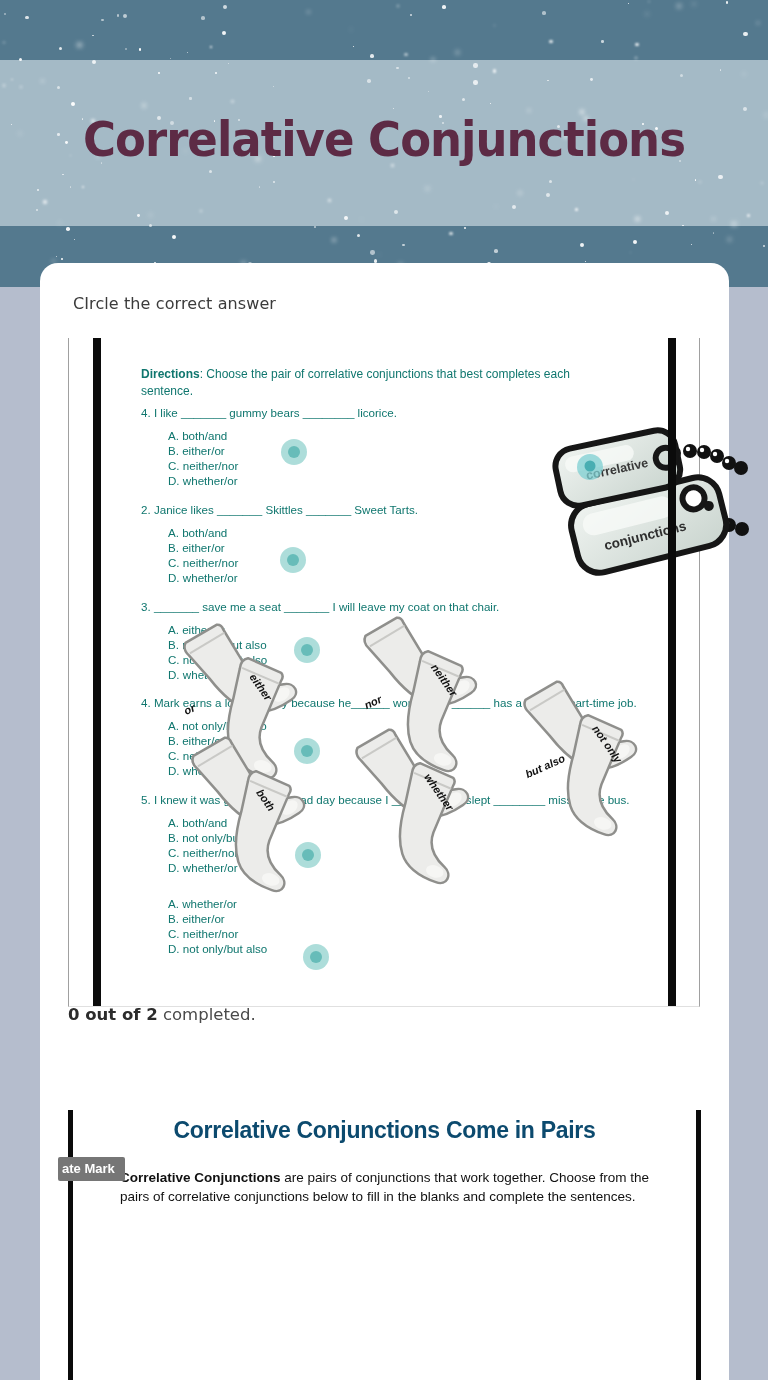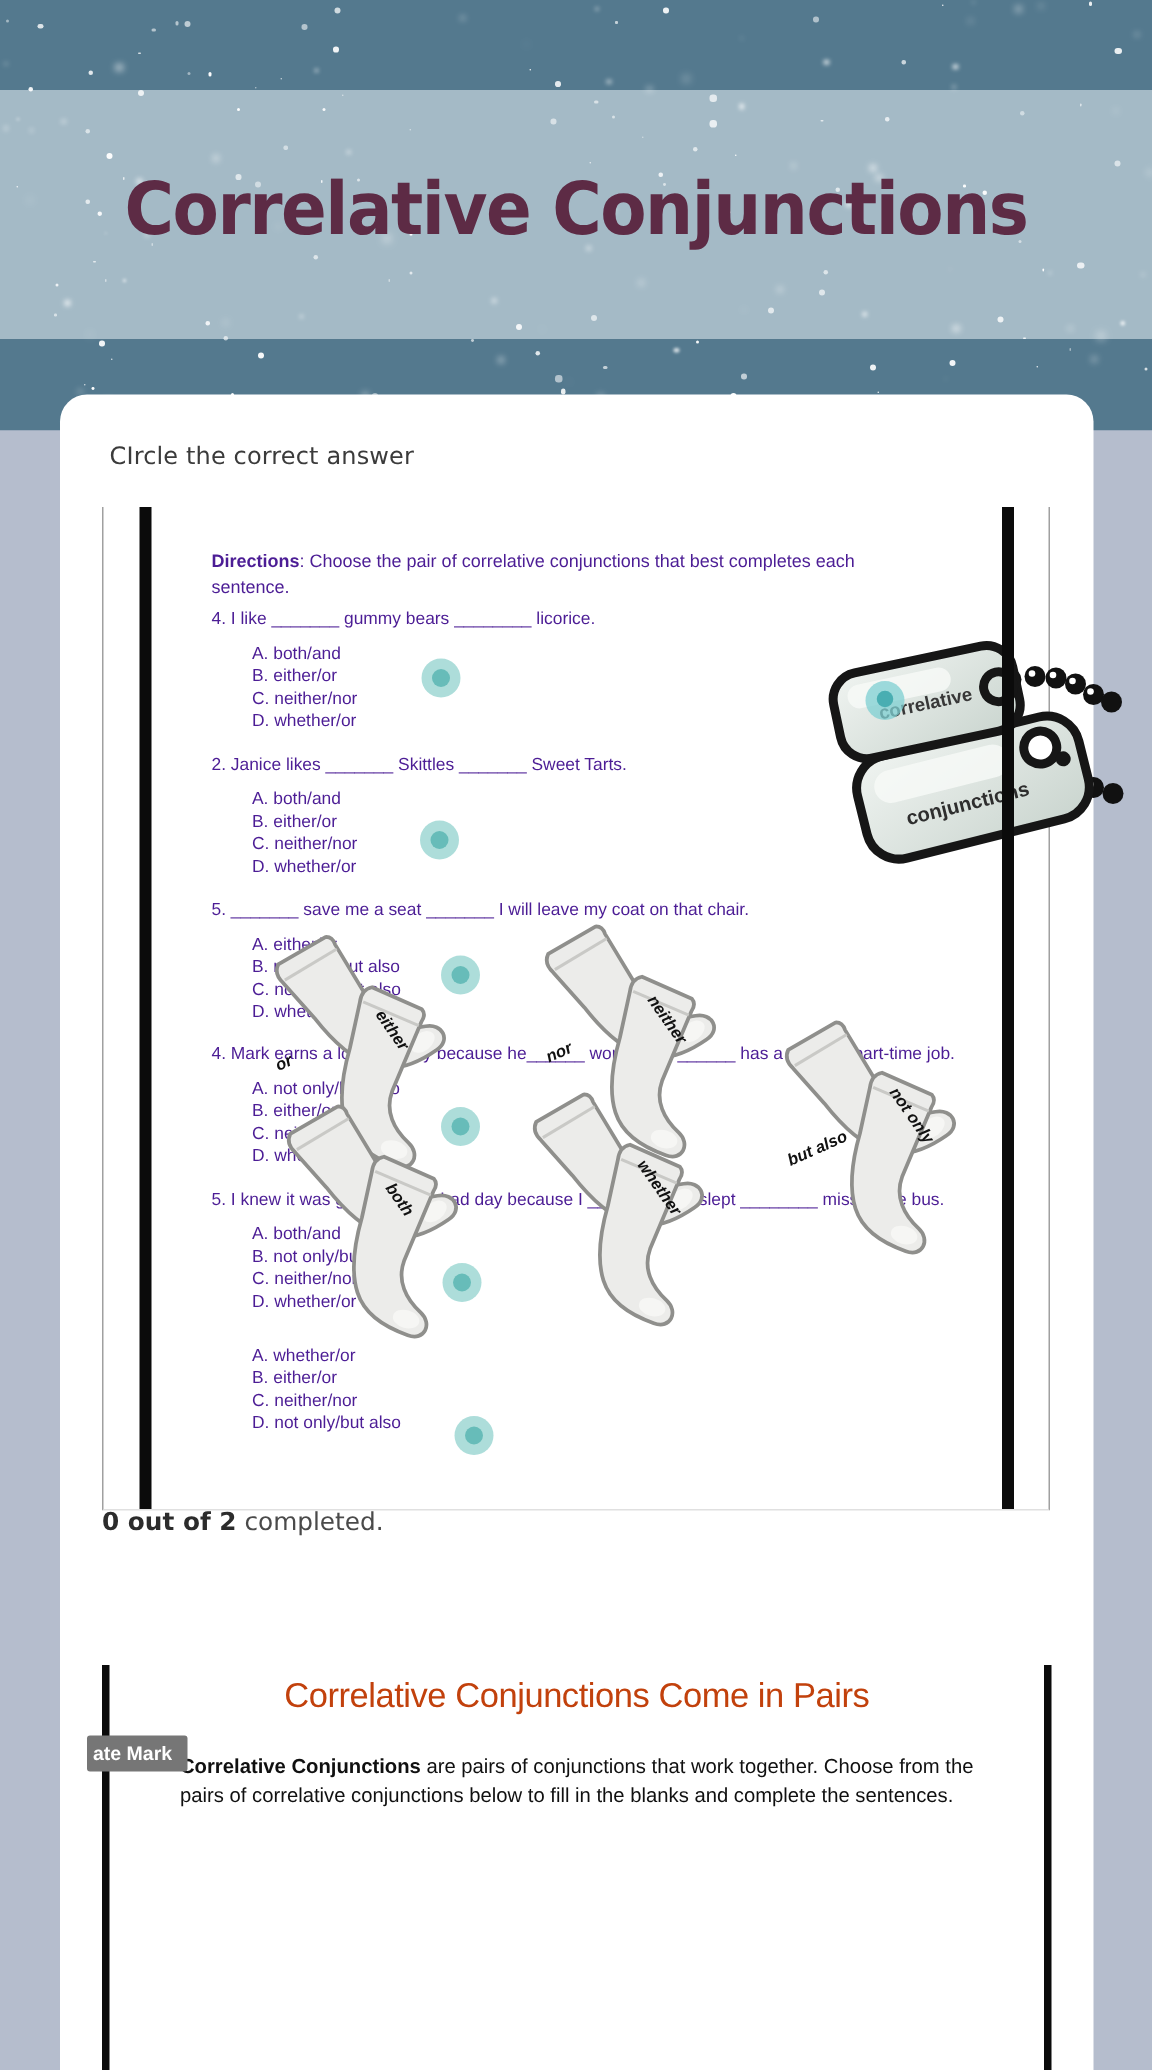--- a/index.html
+++ b/index.html
@@ -29,21 +29,21 @@
     position:absolute;left:33px;top:31px;font-size:16px;font-weight:500;color:#3b3b3b;
     font-family:"DejaVu Sans",sans-serif;letter-spacing:.1px;
   }
   
   .ws1{
     position:absolute;left:28px;top:75px;width:630px;height:668px;background:#fff;
     border-left:1px solid #a0a0a0;border-right:1px solid #a0a0a0;border-bottom:1px solid #e0e0e0;
   }
   .ws1 .bar-left{position:absolute;left:24px;top:0;width:8px;height:100%;background:#0b0b0b;z-index:5;}
   .ws1 .bar-right{position:absolute;left:599px;top:0;width:8px;height:100%;background:#0b0b0b;z-index:5;}
-  .ws-content{position:absolute;left:72px;top:0;width:520px;height:100%;color:#4c1d95;}
+  .ws-content{position:absolute;left:72px;top:0;width:520px;height:100%;color:#0f766e;}
   .directions{position:absolute;left:0;top:16px;width:480px;font-size:12px;line-height:17px;}
   .q{position:absolute;left:0;width:545px;}
   .q .prompt{font-size:11.6px;line-height:16px;white-space:nowrap;}
   .q .opts{margin:7px 0 0 27px;font-size:11.6px;line-height:15px;position:relative;}
   .q0{top:67px;} .q1{top:164px;} .q2{top:261px;} .q3{top:357px;} .q4{top:454px;} .q5{top:551px;}
   .answer-dot{
     position:absolute;width:26px;height:26px;border-radius:50%;
     background:var(--dot-outer,#9fd8d4);opacity:.85;z-index:6;
   }
   .answer-dot::after{
@@ -56,21 +56,21 @@
     position:absolute;left:28px;top:742px;font-family:"DejaVu Sans",sans-serif;
     font-size:16.5px;color:#4a4a4a;
   }
   .progress b{color:#2c2c2c;}
   
   .ws2{position:absolute;left:28px;top:847px;width:633px;height:270px;background:#fff;}
   .ws2 .bar-left{position:absolute;left:0;top:0;width:5px;height:100%;background:#0b0b0b;}
   .ws2 .bar-right{position:absolute;right:0;top:0;width:5px;height:100%;background:#0b0b0b;}
   .ws2-heading{
     position:absolute;left:0;top:7px;width:100%;text-align:center;
-    font-size:23px;font-weight:400;color:#c2410c;letter-spacing:-.3px;
+    font-size:23px;font-weight:700;color:#0c4a6e;letter-spacing:-.3px;
   }
   .ws2-intro{position:absolute;left:52px;top:44px;width:548px;font-size:13.5px;line-height:19px;color:#101010;}
   
   .pair{position:absolute;width:180px;height:150px;}
   .pair svg{position:absolute;overflow:visible;}
   .sock-back{left:58px;top:-4px;transform:rotate(16deg);}
   .sock-front{left:-2px;top:8px;transform:rotate(-38deg);}
   .sock-word{
     position:absolute;font-size:11px;font-weight:700;font-style:italic;color:#111;
     white-space:nowrap;z-index:3;
@@ -313,21 +313,21 @@
         <div class="opts">
           <div>A. both/and</div>
           <div>B. either/or</div>
           <div>C. neither/nor</div>
           <div>D. whether/or</div>
         </div>
         <span class="answer-dot" style="left:139px;top:45px;"></span>
       </div>
 
       <div class="q q2">
-        <div class="prompt">5.  _______ save me a seat _______ I will leave my coat on that chair.</div>
+        <div class="prompt">3.  _______ save me a seat _______ I will leave my coat on that chair.</div>
         <div class="opts">
           <div>A. either/or</div>
           <div>B. not only/but also</div>
           <div>C. not only/but also</div>
           <div>D. whether/or</div>
         </div>
         <span class="answer-dot" style="left:153px;top:38px;"></span>
       </div>
 
       <div class="q q3">

